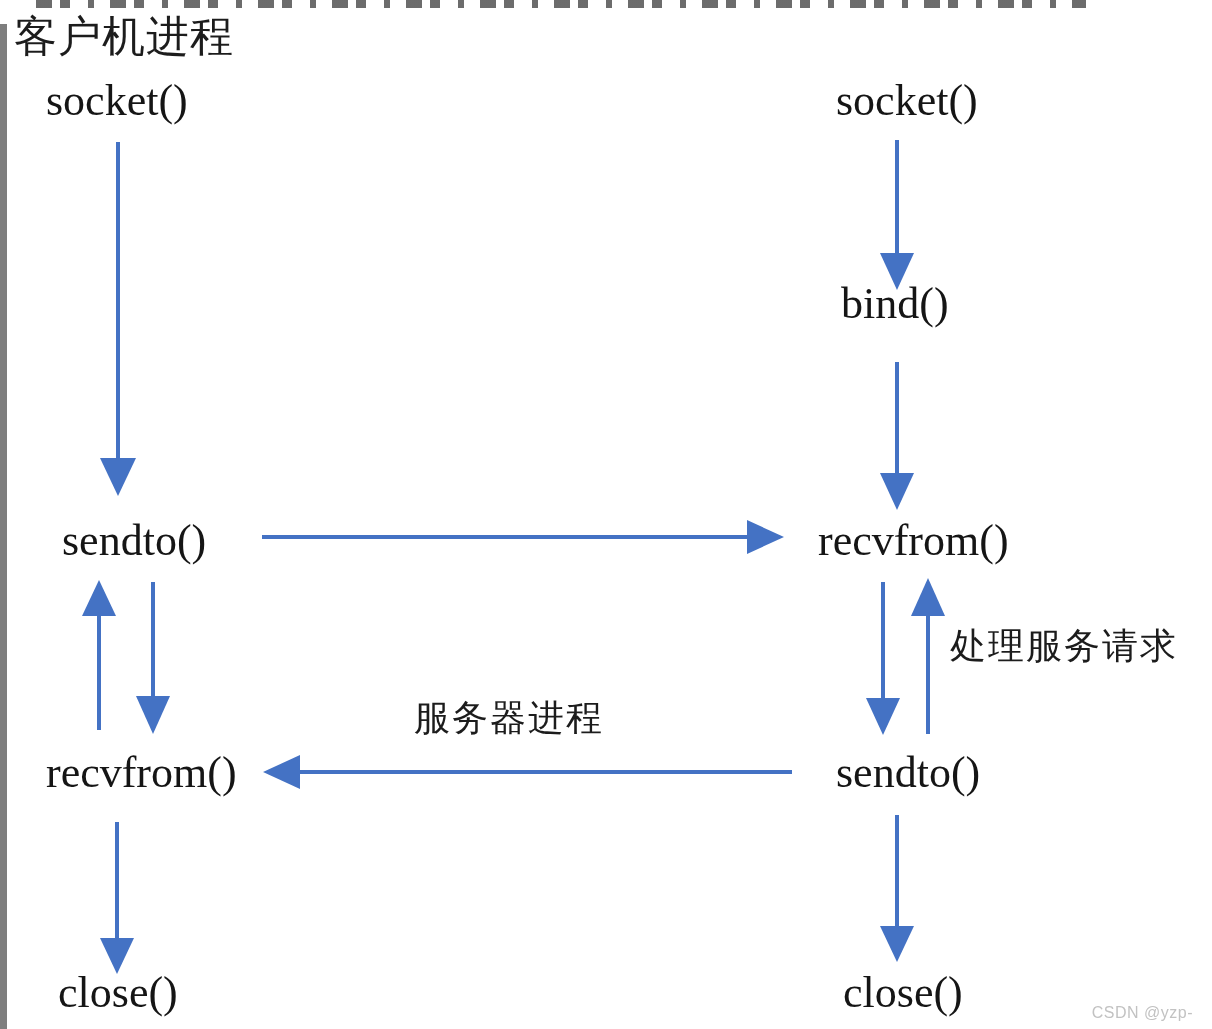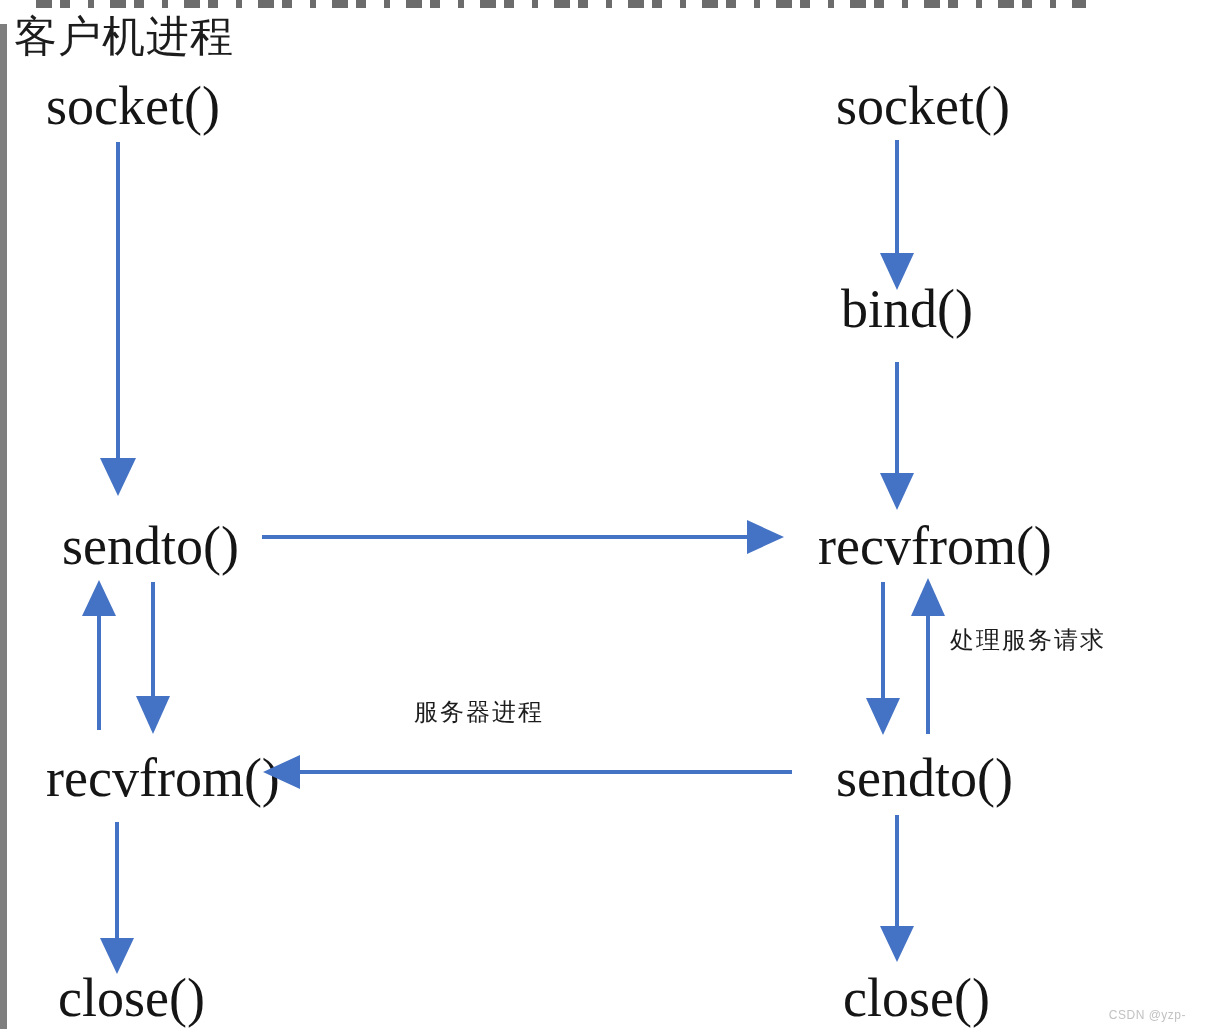--- a/index.html
+++ b/index.html
@@ -33,33 +33,33 @@
     opacity:.8;
   }
   
   .hdr{
     position:absolute;top:12px;
     font-size:43px;line-height:1.15;letter-spacing:1px;
     color:#1c1c1c;white-space:nowrap;
   }
   .node{
     position:absolute;
-    font-size:54px;line-height:1;white-space:nowrap;
+    font-size:44px;line-height:1;white-space:nowrap;
     color:#151515;
     font-family:Liberation Serif, serif;
   }
   .anno{
     position:absolute;
-    font-size:24px;line-height:1;white-space:nowrap;
+    font-size:36px;line-height:1;white-space:nowrap;
     color:#1c1c1c;letter-spacing:2px;text-align:center;
   }
   .watermark{
-    position:absolute;right:14px;bottom:7px;
+    position:absolute;right:7px;bottom:7px;
     font-family:"Liberation Sans","DejaVu Sans",sans-serif;
-    font-size:12px;color:#c2c2c2;letter-spacing:.5px;
+    font-size:16px;color:#c2c2c2;letter-spacing:.5px;
   }
   
   svg.arrows{position:absolute;left:0;top:0;}
   .al{stroke:var(--arrow,#4472C4);stroke-width:4;fill:none;}
   .ah{fill:var(--arrow,#4472C4);stroke:none;}
 </style>
 </head>
 <body>
 
 <div id="stage" style="--arrow: #4472C4; color: rgb(28, 28, 28);">

